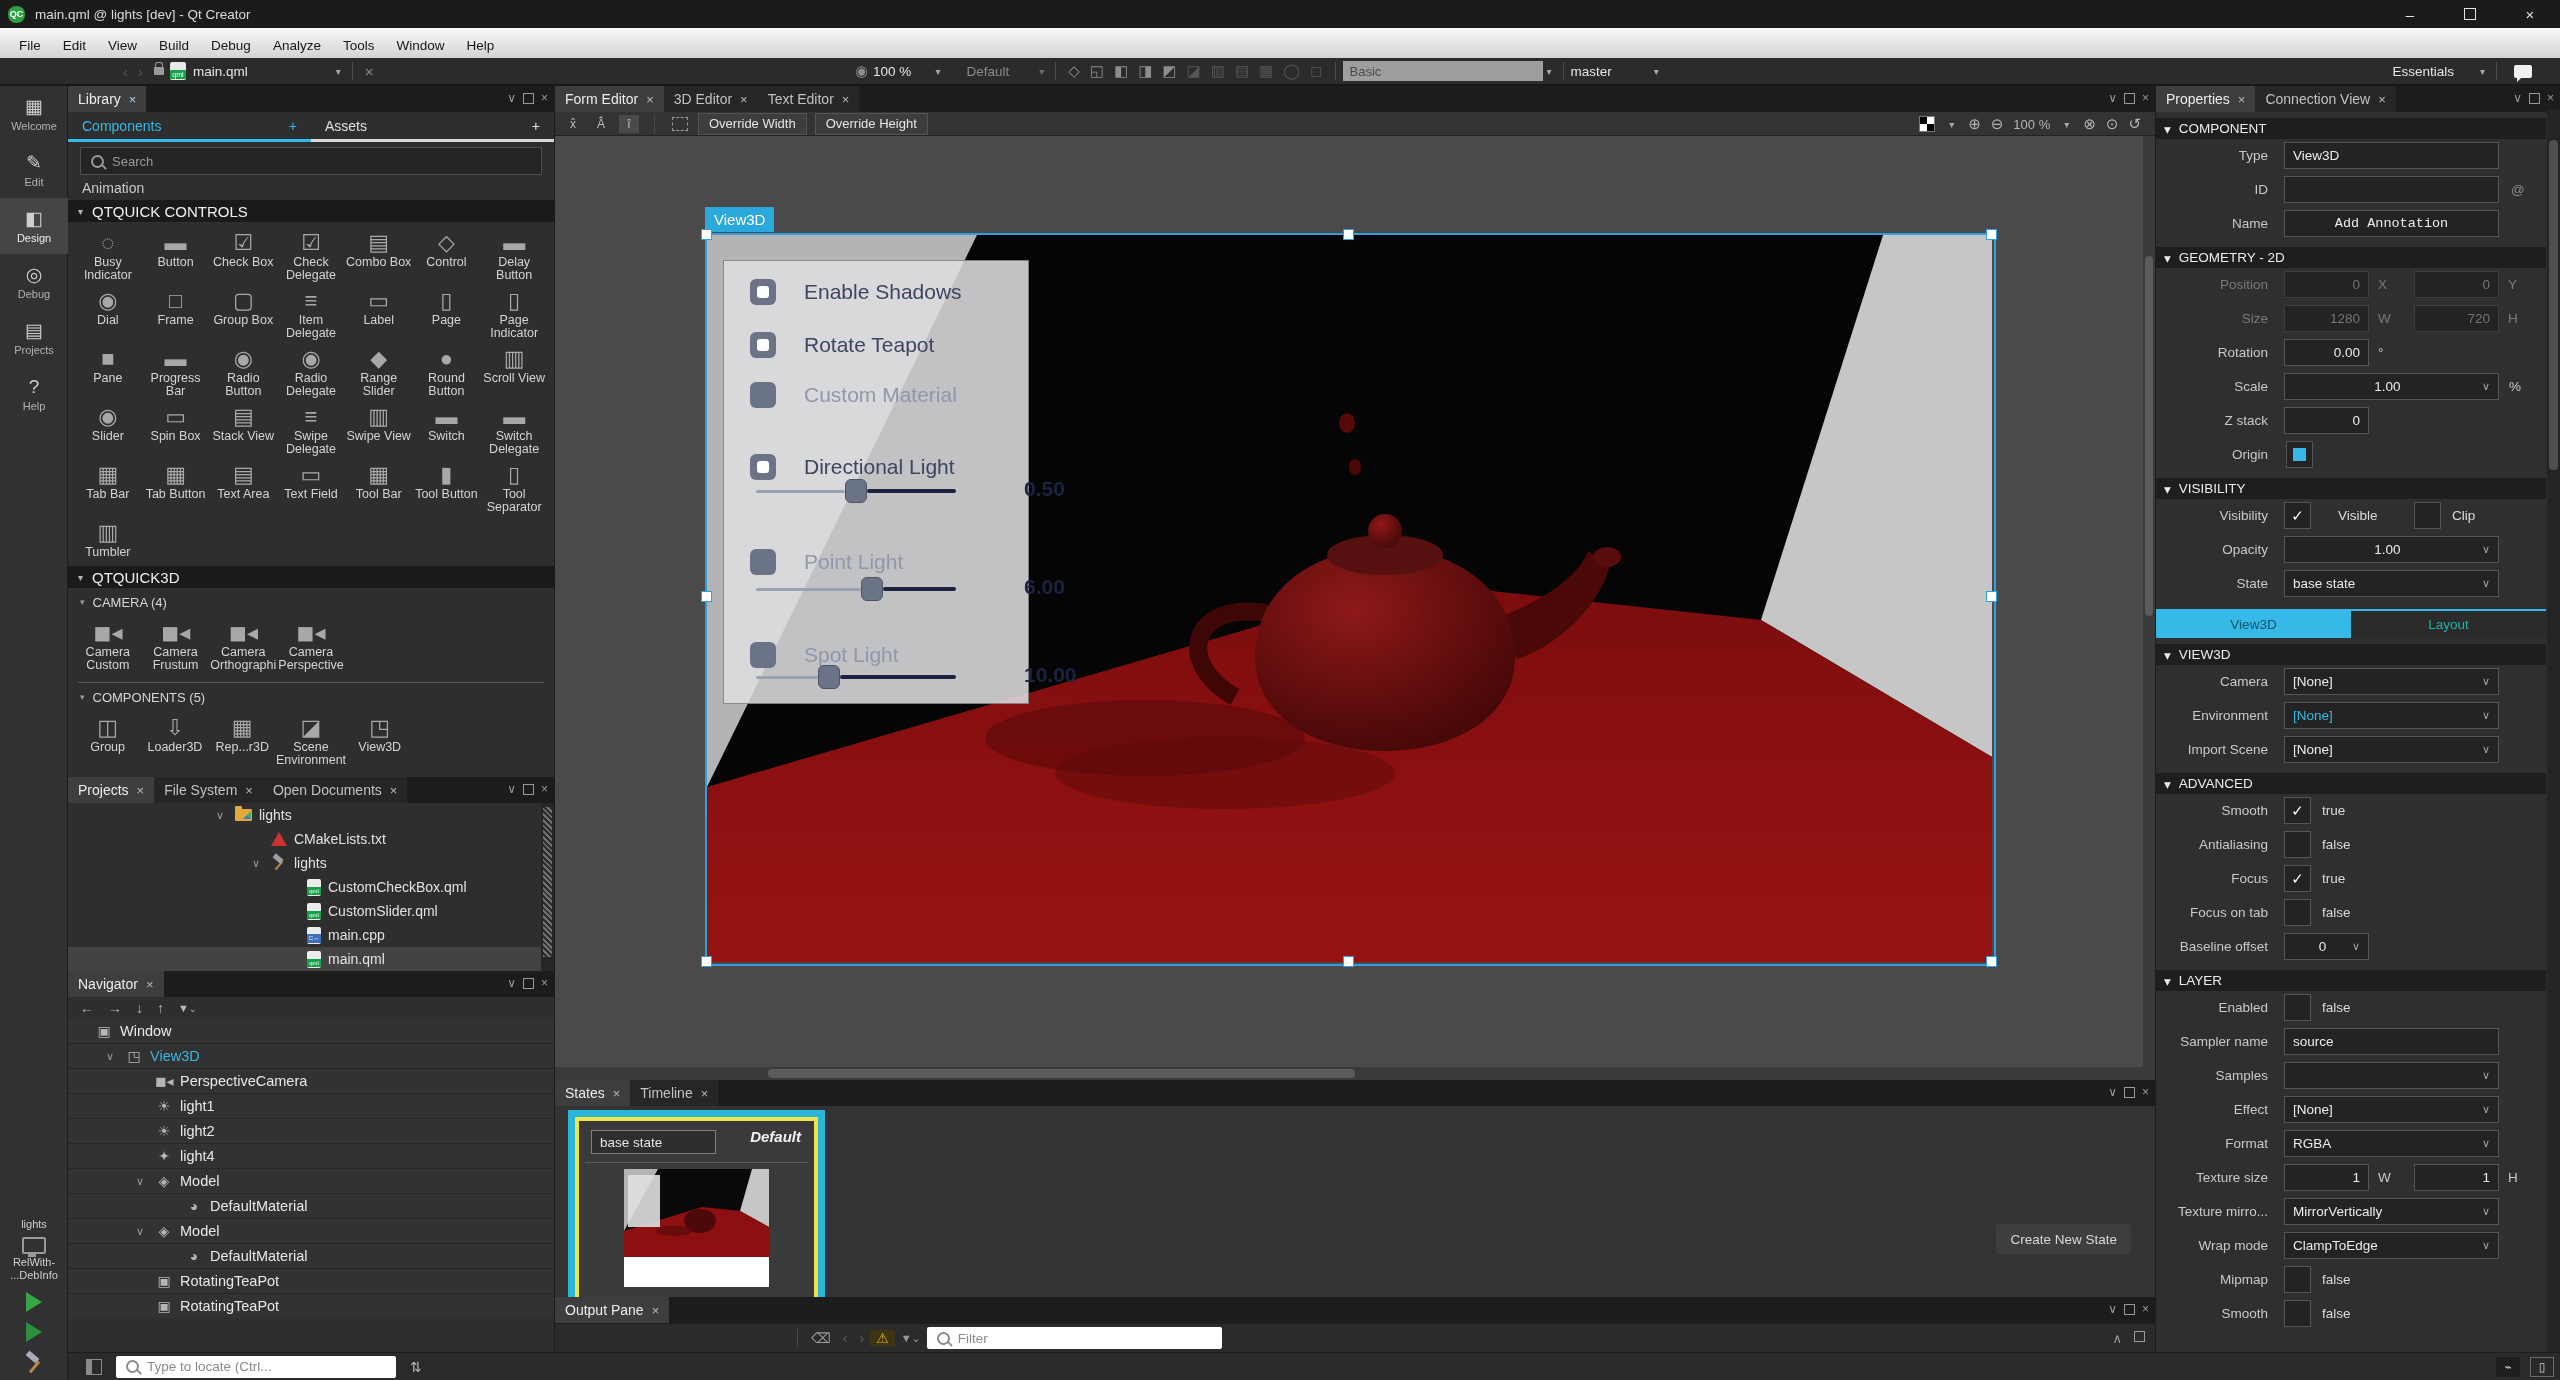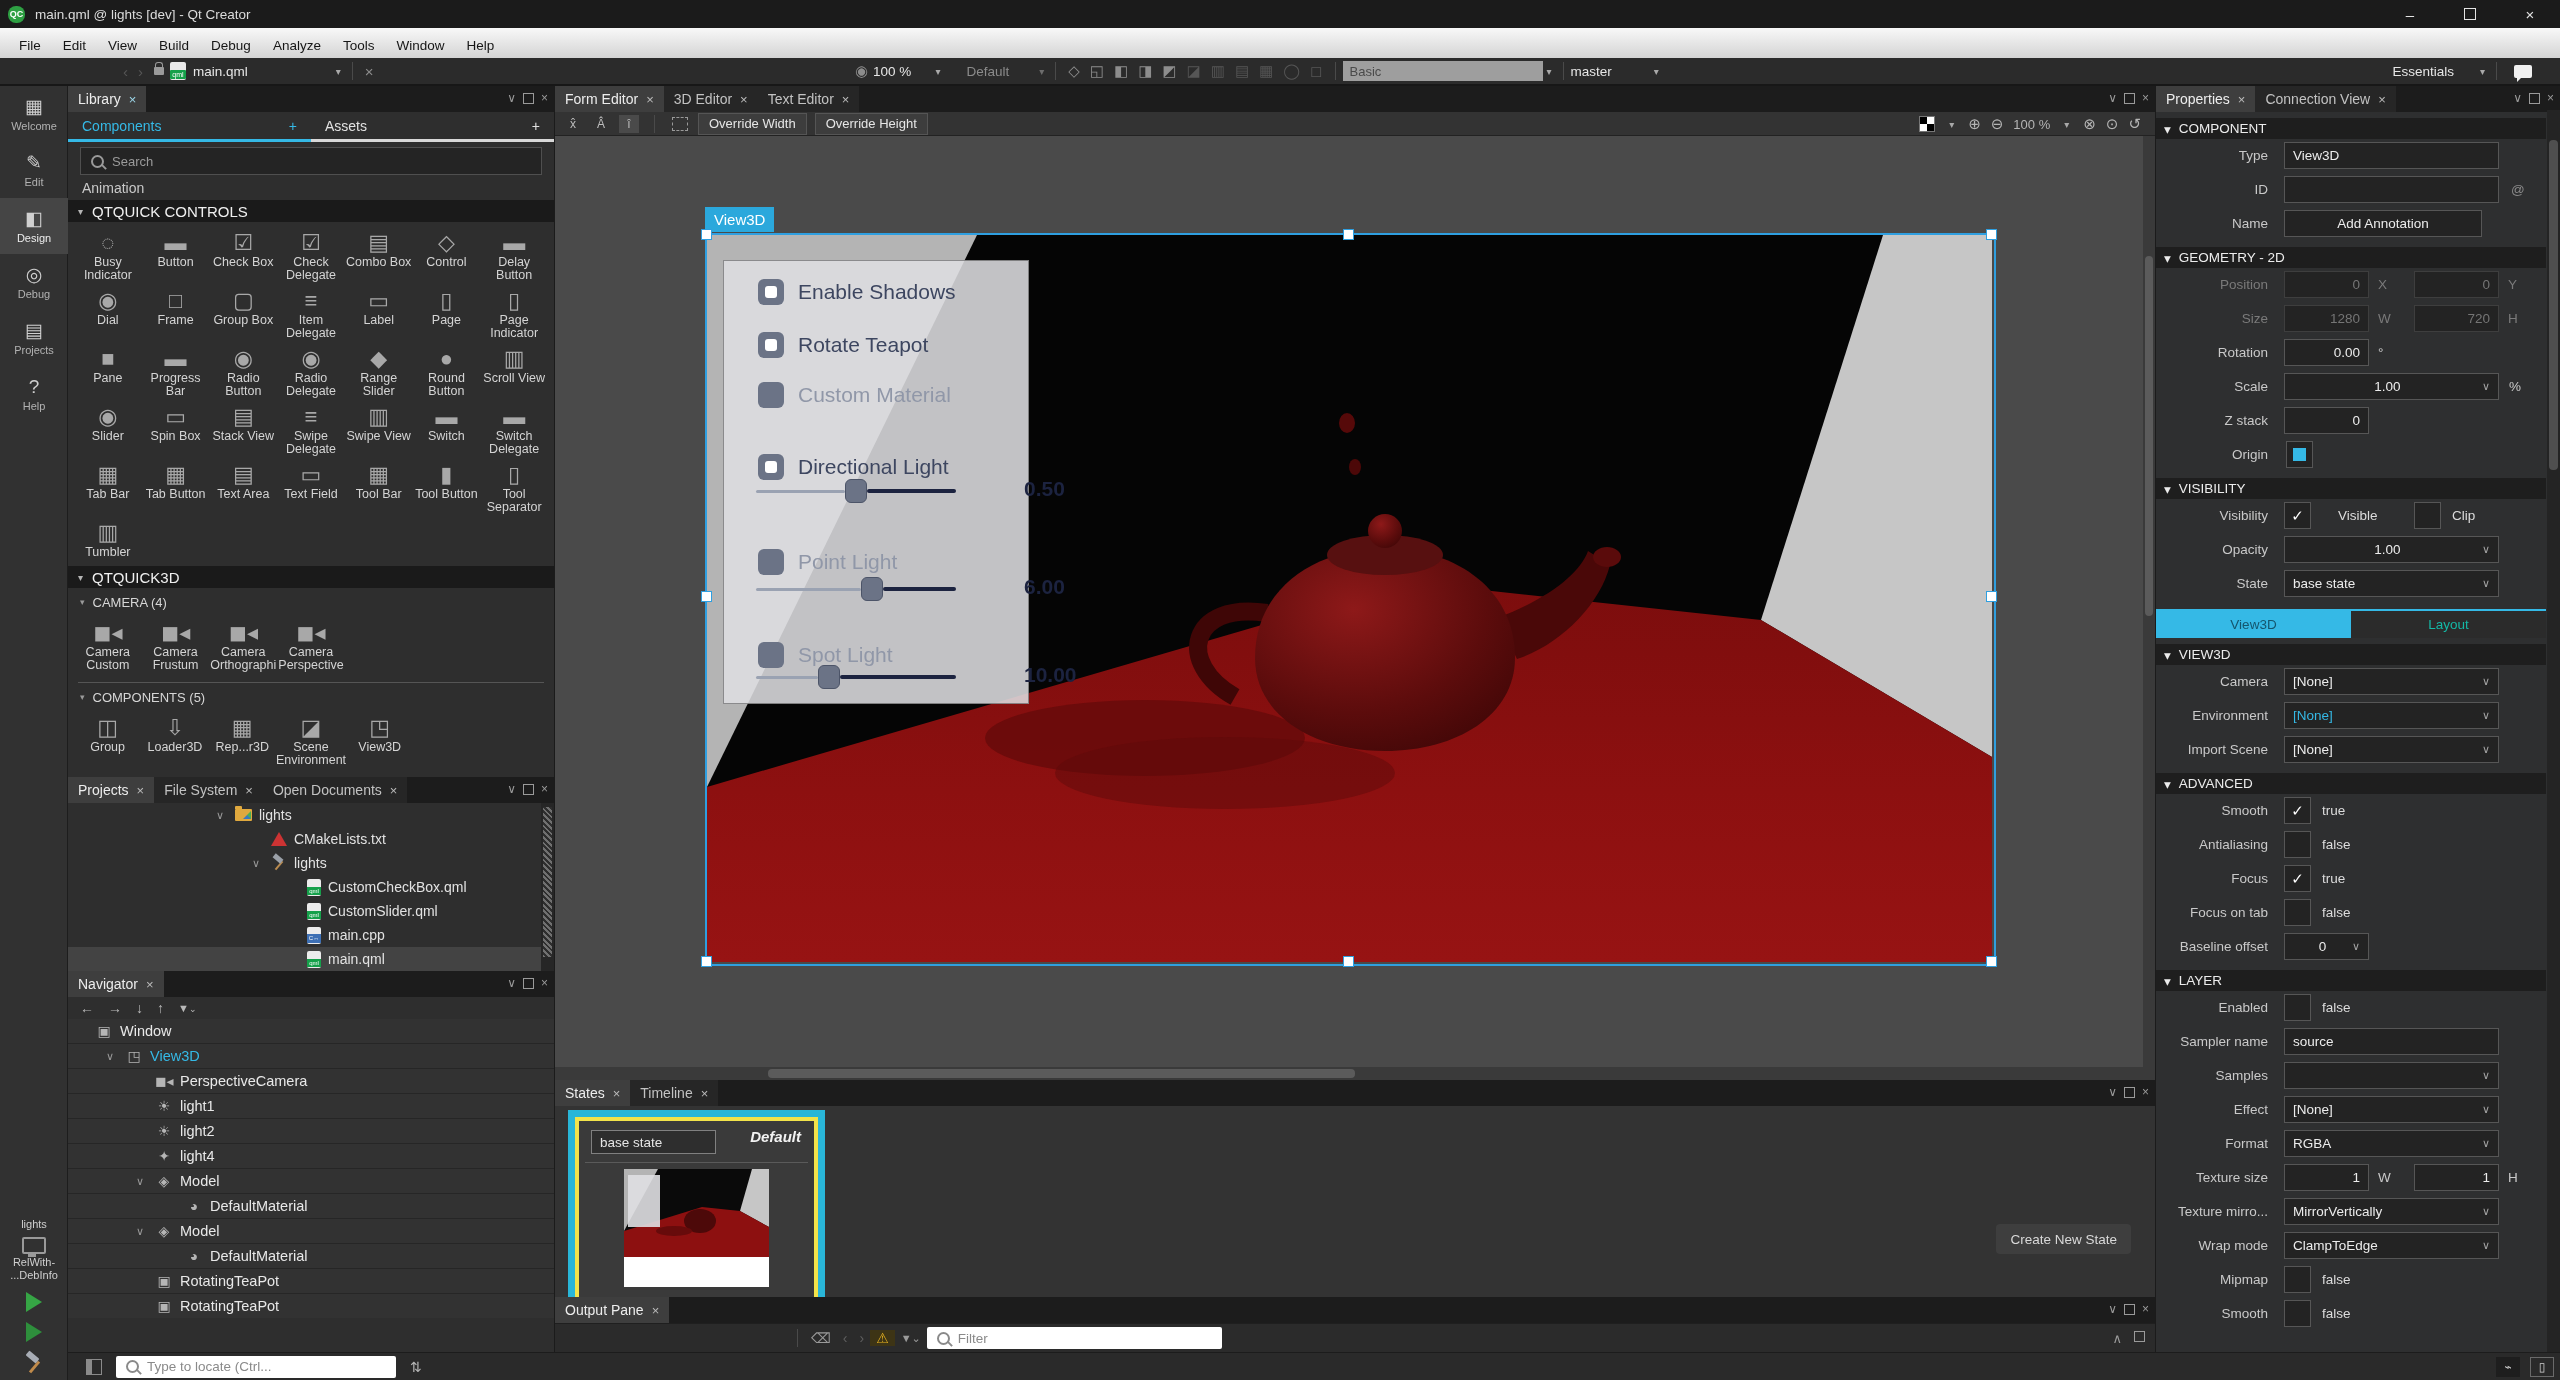--- a/index.html
+++ b/index.html
@@ -105,21 +105,21 @@
   .ovr-btn{height:20px;background:#3d3d3d;border:1px solid #555;color:#e6e6e6;font-size:13px;display:flex;align-items:center;padding:0 10px;}
   #ft-right{position:absolute;right:14px;top:0;height:24px;display:flex;align-items:center;gap:10px;color:#b5b5b5;font-size:13px;}
   .chk-swatch{width:14px;height:14px;background:conic-gradient(#fff 0 25%,#000 0 50%,#fff 0 75%,#000 0);border:1px solid #777;}
   #canvas{position:relative;height:931px;background:#4a4a4a;overflow:hidden;}
   #viewport{position:absolute;left:152px;top:99px;width:1285px;height:727px;background:#000;}
   #sel-border{position:absolute;left:150px;top:97px;width:1287px;height:729px;border:2px solid #2f9fe0;pointer-events:none;}
   .handle{position:absolute;width:9px;height:9px;background:#fff;border:1px solid #2f9fe0;}
   #sel-tag{position:absolute;left:150px;top:71px;height:25px;background:#2ba8dc;color:#fff;font-size:15px;display:flex;align-items:center;padding:0 9px;}
   
   #overlay{position:absolute;left:16px;top:25px;width:306px;height:444px;background:rgba(223,223,226,0.87);border:1px solid rgba(60,60,60,.5);box-sizing:border-box;}
-  .ov-row{position:absolute;left:26px;display:flex;align-items:center;gap:14px;margin-left:8px;}
+  .ov-row{position:absolute;left:26px;display:flex;align-items:center;gap:28px;}
   .ov-cb{width:26px;height:26px;border-radius:6px;background:#6b7386;position:relative;flex:none;}
   .ov-cb.on:after{content:"";position:absolute;left:7px;top:7px;width:12px;height:12px;border-radius:3px;background:#fff;}
   .ov-label{font-size:21px;color:#3d4660;}
   .ov-label.dis{color:#9097a8;}
   .ov-slider{position:absolute;left:32px;width:228px;height:24px;}
   .ov-track-l{position:absolute;top:11px;height:3px;background:#9aa2b2;border-radius:2px;}
   .ov-track-r{position:absolute;top:10px;height:4px;background:#1c2340;border-radius:2px;}
   .ov-handle{position:absolute;top:0;width:22px;height:24px;border-radius:6px;background:#6b7386;border:1px solid #4c5468;box-sizing:border-box;}
   .ov-val{position:absolute;left:268px;top:-2px;font-size:21px;font-weight:bold;color:#1c2340;}
   #hscroll{height:13px;background:#3a3a3a;position:relative;}
@@ -915,21 +915,21 @@
         </div>
         <div class="prow">
           <div class="plabel">ID</div>
           <div class="pfield" style="left: 128px; width: 215px;">
             <span></span>
           </div>
           <span class="punit" style="left: 355px; color: rgb(138, 138, 138);">@</span>
         </div>
         <div class="prow">
           <div class="plabel">Name</div>
-          <div class="pfield pbutton" style="left: 128px; width: 198px;">
+          <div class="pfield pbutton" style="left: 128px; width: 215px; font-family: Liberation Mono, monospace;">
             <span>Add Annotation</span>
           </div>
         </div>
         <div class="psec">
           <span class="tri">▾</span>
           <span>GEOMETRY - 2D</span>
         </div>
         <div class="prow">
           <div class="plabel dis">Position</div>
           <div class="pfield dis" style="left: 128px; width: 85px;">

